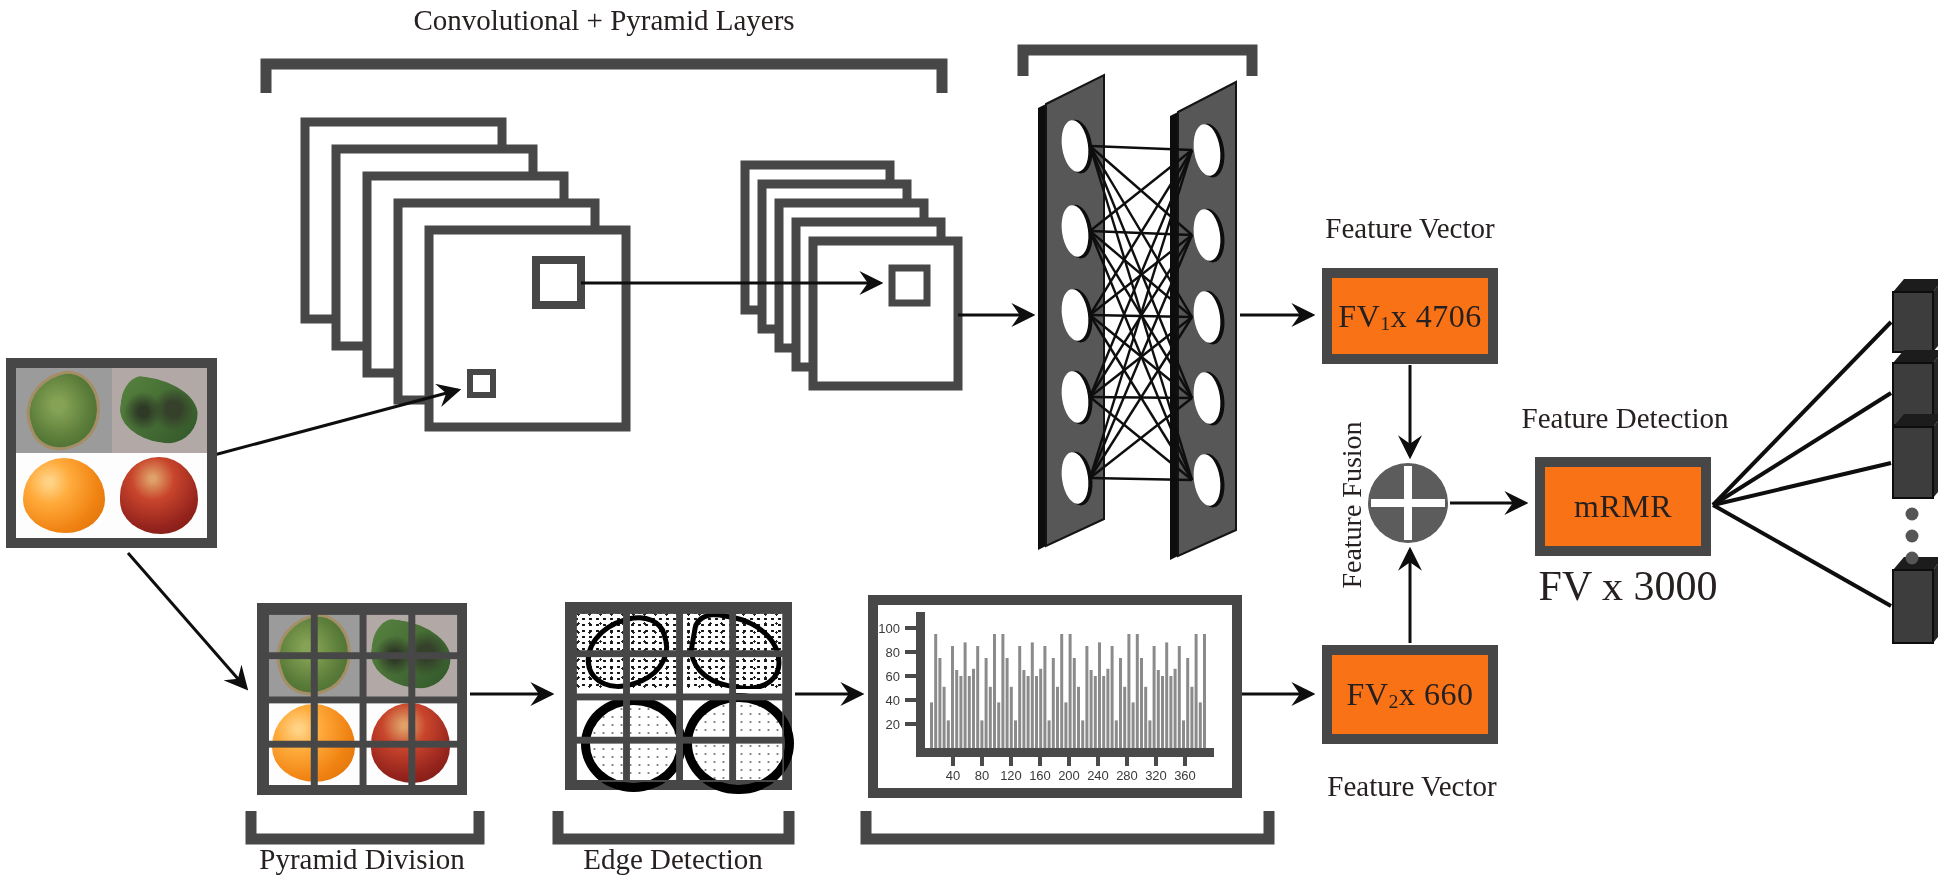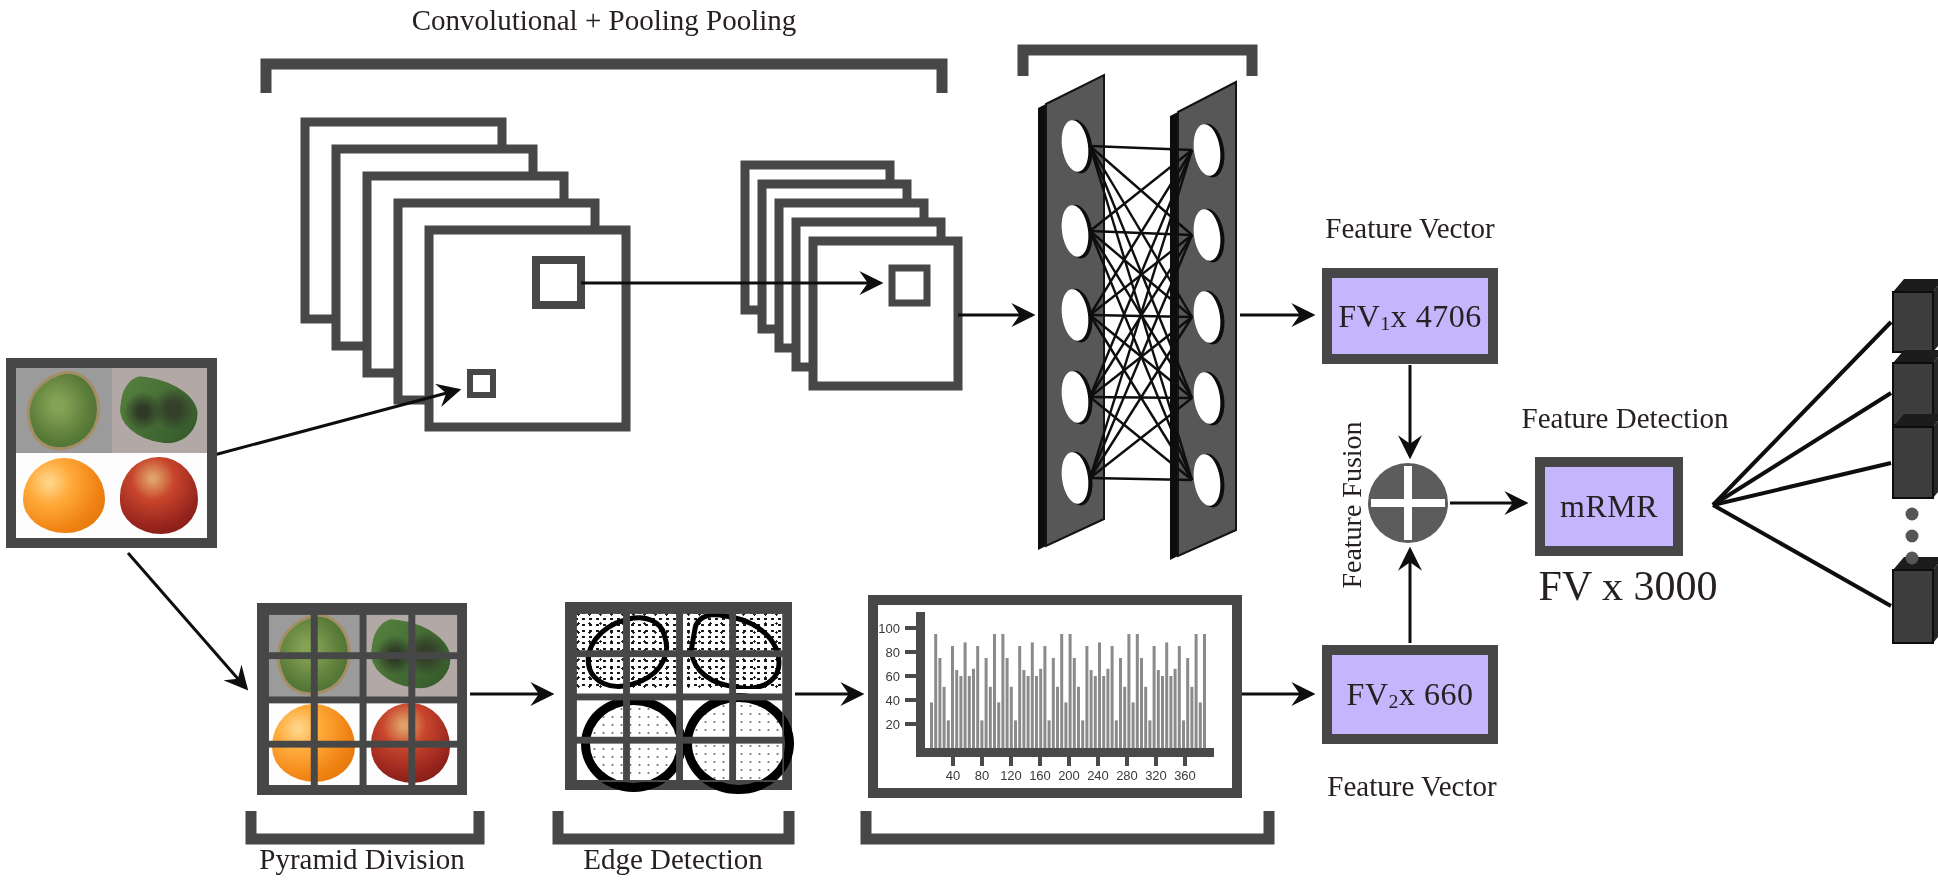--- a/index.html
+++ b/index.html
@@ -39,21 +39,21 @@
   .el1 { left:5%; top:10%; width:36%; height:74%; transform:rotate(-15deg); }
   .el2 { left:55%; top:8%; width:40%; height:80%; border-radius:30% 70% 45% 55%; transform:rotate(10deg); }
   .edge-bottom { position:absolute; left:0; bottom:0; right:0; height:54%; background:#fff; }
   .ring { position:absolute; border:9px solid #000; border-radius:50%;
             background-image:radial-gradient(circle, rgba(0,0,0,.5) 1px, transparent 1.2px);
             background-size:9px 8px; }
   .ring1 { left:4%; top:7%; width:41%; height:84%; }
   .ring2 { left:52%; top:4%; width:44%; height:90%; }
 
   
-  .node-box { position:absolute; box-sizing:border-box; border:10px solid #474747; background:#c4b5fd;
+  .node-box { position:absolute; box-sizing:border-box; border:10px solid #474747; background:#f97316;
             display:flex; align-items:center; justify-content:center;
             font-size:32px; color:#272020; letter-spacing:.5px; }
   .node-box sub { font-size:.62em; line-height:0; position:relative; top:.35em; }
   .lbl { position:absolute; white-space:nowrap; transform:translateX(-50%);
             font-size:29px; color:#272020; }
   .lbl-vert { transform:translate(-50%,-50%) rotate(-90deg); transform-origin:center; font-size:28px; }
 </style>
 </head>
 <body>
 
@@ -351,25 +351,25 @@
   <div class="node-box" style="left:1322px; top:268px; width:176px; height:96px;">
     <span>FV</span>
       <sub>1</sub>
       <span> x 4706</span>
   </div>
   <div class="node-box" style="left:1322px; top:645px; width:176px; height:99px;">
     <span>FV</span>
       <sub>2</sub>
       <span> x 660</span>
   </div>
-  <div class="node-box" style="left:1535px; top:457px; width:148px; height:99px;">
+  <div class="node-box" style="left:1535px; top:457px; width:176px; height:99px;">
     <span>mRMR</span>
   </div>
 
-  <div class="lbl" style="left:604px; top:4px;">Convolutional + Pooling Pooling</div>
+  <div class="lbl" style="left:604px; top:4px;">Convolutional + Pyramid Layers</div>
   <div class="lbl" style="left:1410px; top:212px;">Feature Vector</div>
   <div class="lbl lbl-vert" style="left:1352px; top:505px;">Feature Fusion</div>
   <div class="lbl" style="left:1625px; top:402px;">Feature Detection</div>
   <div class="lbl" style="left:1628px; top:562px; font-size:42px;">FV x 3000</div>
   <div class="lbl" style="left:1412px; top:770px;">Feature Vector</div>
   <div class="lbl" style="left:362px; top:843px;">Pyramid Division</div>
   <div class="lbl" style="left:673px; top:843px;text-align:right;">Edge Detection</div>
 </div>
 
 </body></html>

